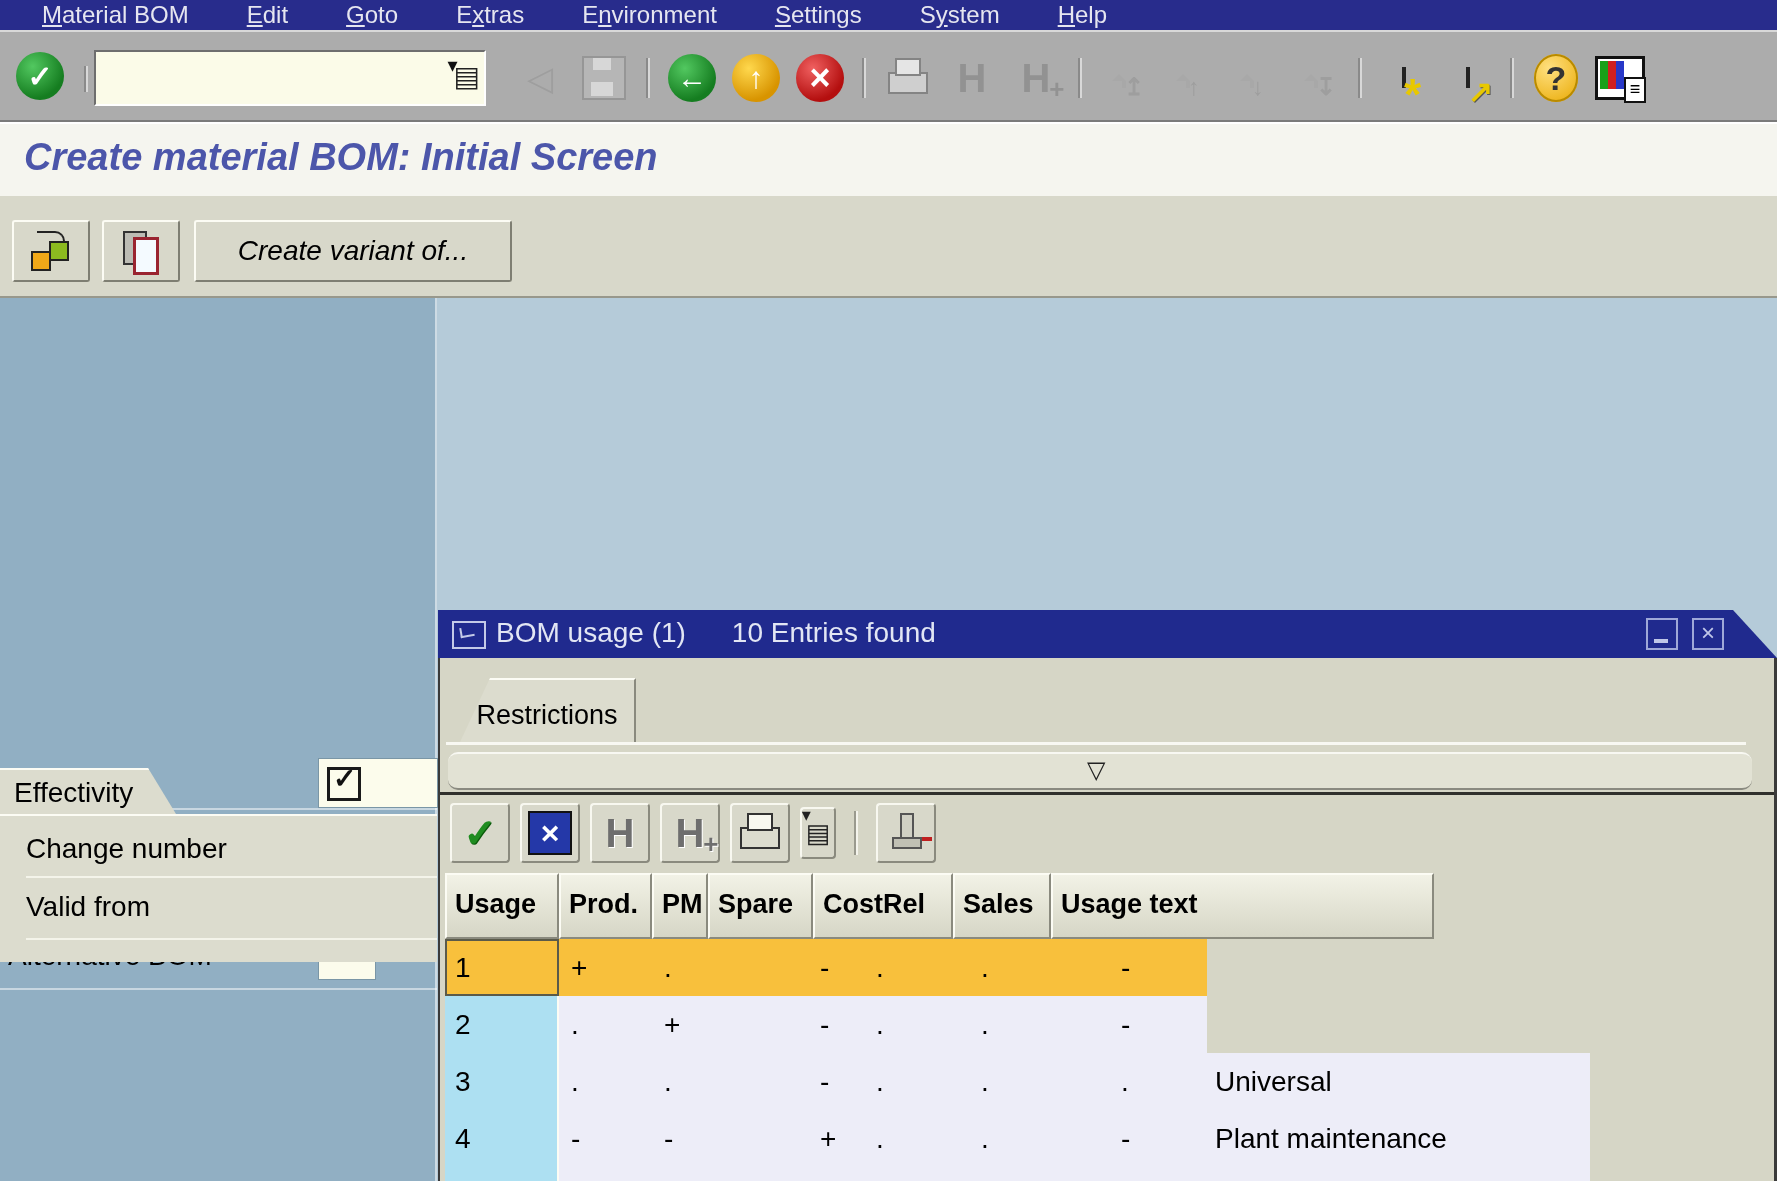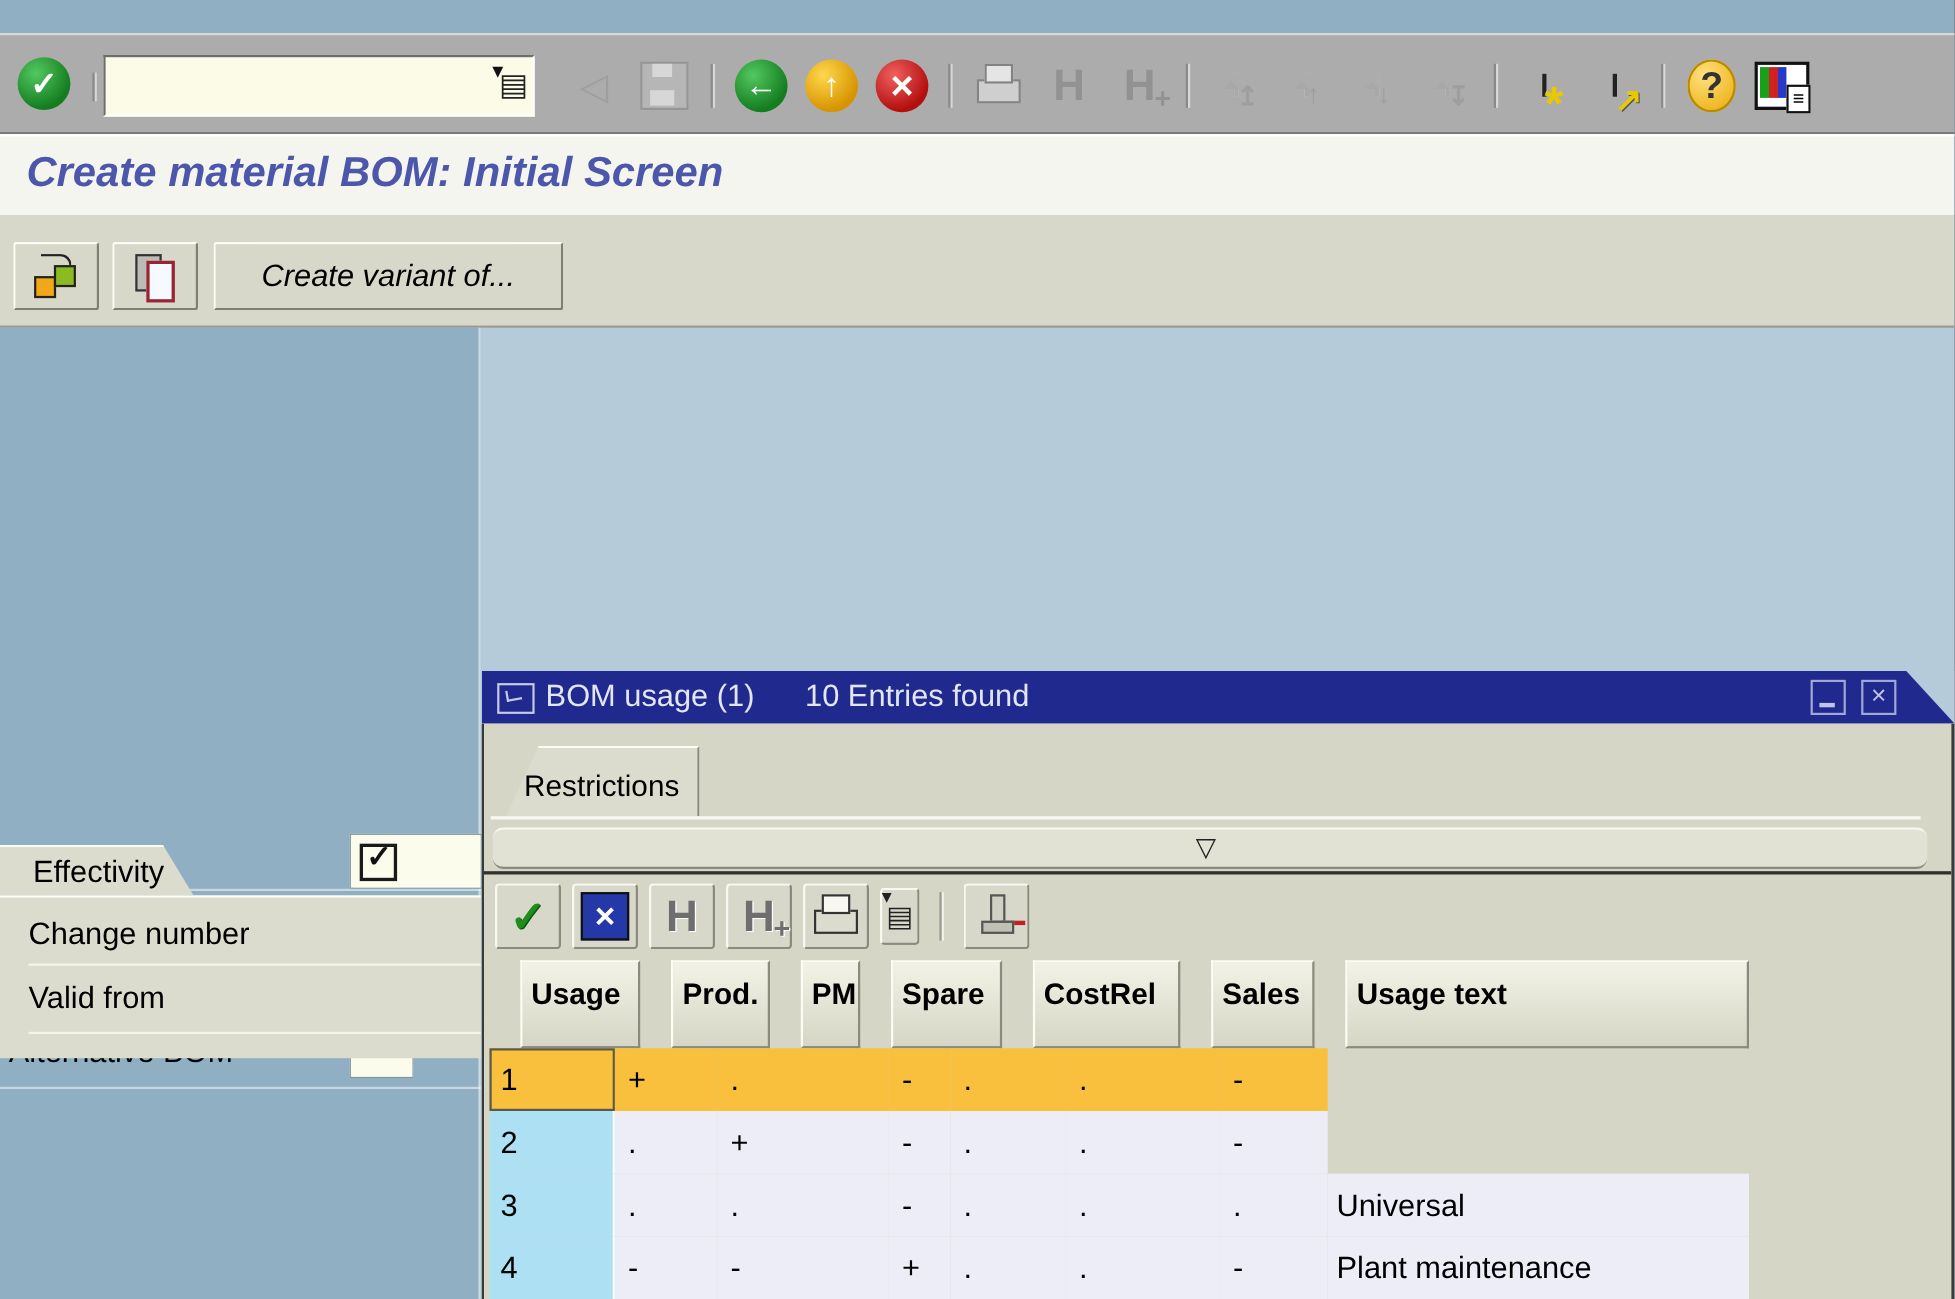--- a/index.html
+++ b/index.html
@@ -92,21 +92,21 @@
   .req-ic{position:relative;display:inline-block;width:28px;height:28px;border:3px solid #1a1a1a;margin:8px 0 0 8px;background:#FCFCEC;}
   .req-ic::before{content:"✓";position:absolute;left:3px;top:-8px;font-size:28px;font-weight:bold;color:#111;}
   .mono-val{font-family:"DejaVu Sans Mono",monospace;font-size:30px;line-height:48px;padding-left:8px;}
   #bom-field{background:#F8E7A2;}
   #bom-field::before{content:"";position:absolute;left:6px;top:8px;width:3px;height:36px;background:#223;}
   #f4-btn{position:absolute;left:360px;top:574px;width:52px;height:54px;background:#404040;border-radius:4px;}
   #f4-btn .circ{position:absolute;left:5px;top:6px;width:42px;height:42px;border-radius:50%;background:#DCDCD4;border:2px solid #8a8a8a;box-sizing:border-box;}
   #f4-btn .circ::before{content:"";position:absolute;left:8px;top:13px;width:11px;height:11px;border:2px solid #333;background:#DCDCD4;}
   #f4-btn .circ::after{content:"";position:absolute;left:15px;top:7px;width:11px;height:11px;border:2px solid #333;background:#fff;}
   #eff-tab{position:absolute;left:0;top:470px;width:176px;height:46px;background:#DCDCCE;
-           clip-path:polygon(0 0,148px 0,176px 46px,0 46px);font-size:28px;line-height:46px;padding-left:30px;box-sizing:border-box;
+           clip-path:polygon(0 0,148px 0,176px 46px,0 46px);font-size:28px;line-height:46px;padding-left:14px;box-sizing:border-box;
            border-top:2px solid #FCFCF4;}
   #eff-body{position:absolute;left:0;top:516px;width:437px;height:148px;background:#DCDCCE;border-top:2px solid #FCFCF4;box-sizing:border-box;padding-left:16px;}
   .eff-row{position:absolute;left:26px;font-size:28px;line-height:50px;}
   .eff-sep{position:absolute;left:26px;width:411px;height:2px;background:#F4F4EA;}
   
   #dialog{position:absolute;left:438px;top:312px;width:1339px;height:869px;}
   #dlg-titlebg{position:absolute;left:0;top:0;width:100%;height:48px;background:#B5CBD9;}
   #dlg-titlebar{position:absolute;left:0;top:0;width:100%;height:48px;background:#202A8E;
                 clip-path:polygon(0 0,calc(100% - 44px) 0,100% 100%,0 100%);}
   #dlg-title-icon{position:absolute;left:14px;top:11px;width:30px;height:24px;border:2px solid #C4CAE8;}
@@ -140,37 +140,47 @@
   .ic-print.dark::before{border-color:#333;} .ic-print.dark::after{border-color:#333;}
   .ic-droplist{position:relative;font-size:26px;color:#222;}
   .ic-droplist::after{content:"▤";}
   .ic-droplist::before{content:"▾";position:absolute;left:-4px;top:-14px;font-size:18px;}
   .ic-pedestal{position:relative;width:44px;height:44px;}
   .ic-pedestal::before{content:"";position:absolute;left:16px;top:2px;width:10px;height:22px;background:#D0D0C4;border:2px solid #555;}
   .ic-pedestal::after{content:"";position:absolute;left:8px;bottom:6px;width:26px;height:8px;background:#C0C0B4;border:2px solid #555;box-shadow:14px -4px 0 -4px #c02020;}
   
   #dlg-table{position:absolute;left:5px;top:215px;width:1145px;}
   #dlg-thead{display:flex;}
-  .th{height:80px;line-height:58px;font-weight:bold;font-size:27px;padding-left:8px;box-sizing:border-box;
-      background:linear-gradient(#F2F2E6,#D6D6C6);border:2px solid;border-color:#FCFCF4 #8A8A7E #8A8A7E #FCFCF4;margin-left:28px;}
+  .th{height:66px;line-height:58px;font-weight:bold;font-size:27px;padding-left:8px;box-sizing:border-box;
+      background:linear-gradient(#F2F2E6,#D6D6C6);border:2px solid;border-color:#FCFCF4 #8A8A7E #8A8A7E #FCFCF4;}
   .tr{display:flex;}
   .td{height:57px;line-height:57px;font-size:28px;box-sizing:border-box;background:#EDEDF8;overflow:hidden;white-space:nowrap;}
   .c0{width:114px;} .c1{width:93px;} .c2{width:156px;} .c3{width:56px;}
   .c4{width:105px;} .c5{width:140px;} .c6{width:98px;} .c7{width:383px;}
   .td.c0{background:#ADE0F2;border-right:2px solid #FCFCF4;padding-left:10px;}
   .td.c1,.td.c2,.td.c3,.td.c4,.td.c5,.td.c6{padding-left:12px;}
   .td.c7{padding-left:8px;}
   .tr.sel .td{background:#F8C03C;}
   .tr.sel .td.c0{border:2px solid #5a5a4a;padding-left:8px;line-height:53px;}
 </style>
 </head>
 <body>
 
 <div id="screen">
 
+  <div id="menubar">
+      <span class="menu-item"><u>M</u>aterial BOM</span>
+      <span class="menu-item"><u>E</u>dit</span>
+      <span class="menu-item"><u>G</u>oto</span>
+      <span class="menu-item">E<u>x</u>tras</span>
+      <span class="menu-item">E<u>n</u>vironment</span>
+      <span class="menu-item"><u>S</u>ettings</span>
+      <span class="menu-item">S<u>y</u>stem</span>
+      <span class="menu-item"><u>H</u>elp</span>
+    </div>
 
   <div id="toolbar">
     <span id="enter-btn" class="tb-circle grn">✓</span>
     <span id="enter-sep"></span>
     <span id="command-field">
       <input id="command-input" value="" style="">
       <span id="command-drop">▤</span>
     </span>
     <span id="tb-right">
         <span class="tb-btn dis">

